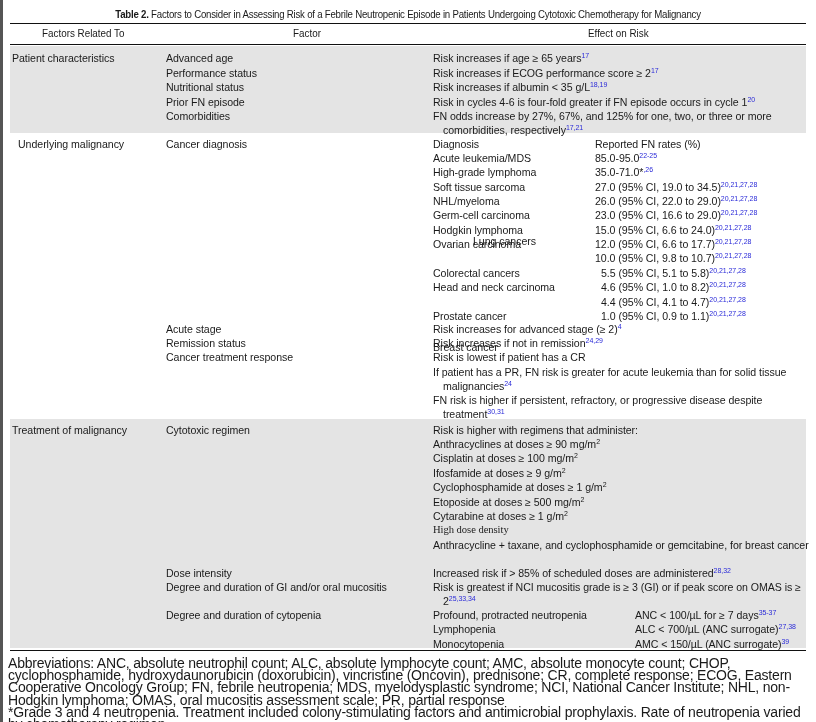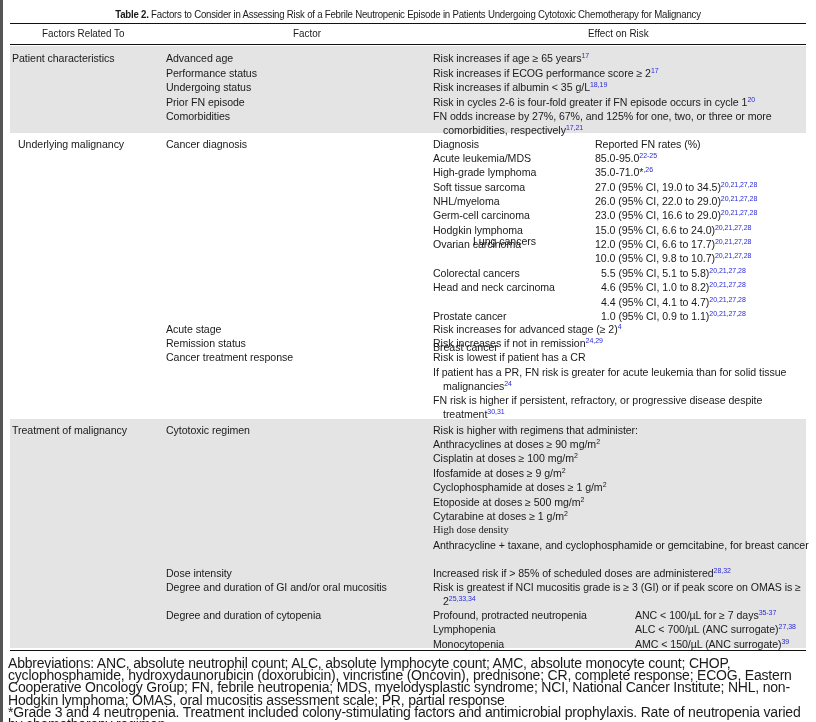--- a/index.html
+++ b/index.html
@@ -55,25 +55,25 @@
 
   <div class="band grey" style="top:46px;height:87px"></div>
   <div class="t col1" style="top:51px">Patient characteristics</div>
 
   <div class="t col2" style="top:51px">Advanced age</div>
   <div class="t col3" style="top:51px"><span>Risk increases if age ≥ 65 years</span><sup>17</sup></div>
 
   <div class="t col2" style="top:66px">Performance status</div>
   <div class="t col3" style="top:66px"><span>Risk increases if ECOG performance score ≥ 2</span><sup>17</sup></div>
 
-  <div class="t col2" style="top:80px">Undergoing status</div>
+  <div class="t col2" style="top:80px">Nutritional status</div>
   <div class="t col3" style="top:80px"><span>Risk increases if albumin &lt; 35 g/L</span><sup>18,19</sup></div>
 
   <div class="t col2" style="top:95px">Prior FN episode</div>
-  <div class="t col3" style="top:95px"><span>Risk in cycles 2-6 is four-fold greater if FN episode occurs in cycle 1</span><sup>20</sup></div>
+  <div class="t col3" style="top:95px"><span>Risk in cycles 4-6 is four-fold greater if FN episode occurs in cycle 1</span><sup>20</sup></div>
 
   <div class="t col2" style="top:109px">Comorbidities</div>
   <div class="t col3 hang" style="top:109px"><span>FN odds increase by 27%, 67%, and 125% for one, two, or three or more comorbidities, respectively</span><sup>17,21</sup></div>
 
   <div class="t col1" style="top:137px;left:10px">Underlying malignancy</div>
   <div class="t col2" style="top:137px">Cancer diagnosis</div>
   <div class="t col3" style="top:137px">Diagnosis</div>
   <div class="t col4" style="top:137px">Reported FN rates (%)</div>
 
   <div id="diag-list"></div>

